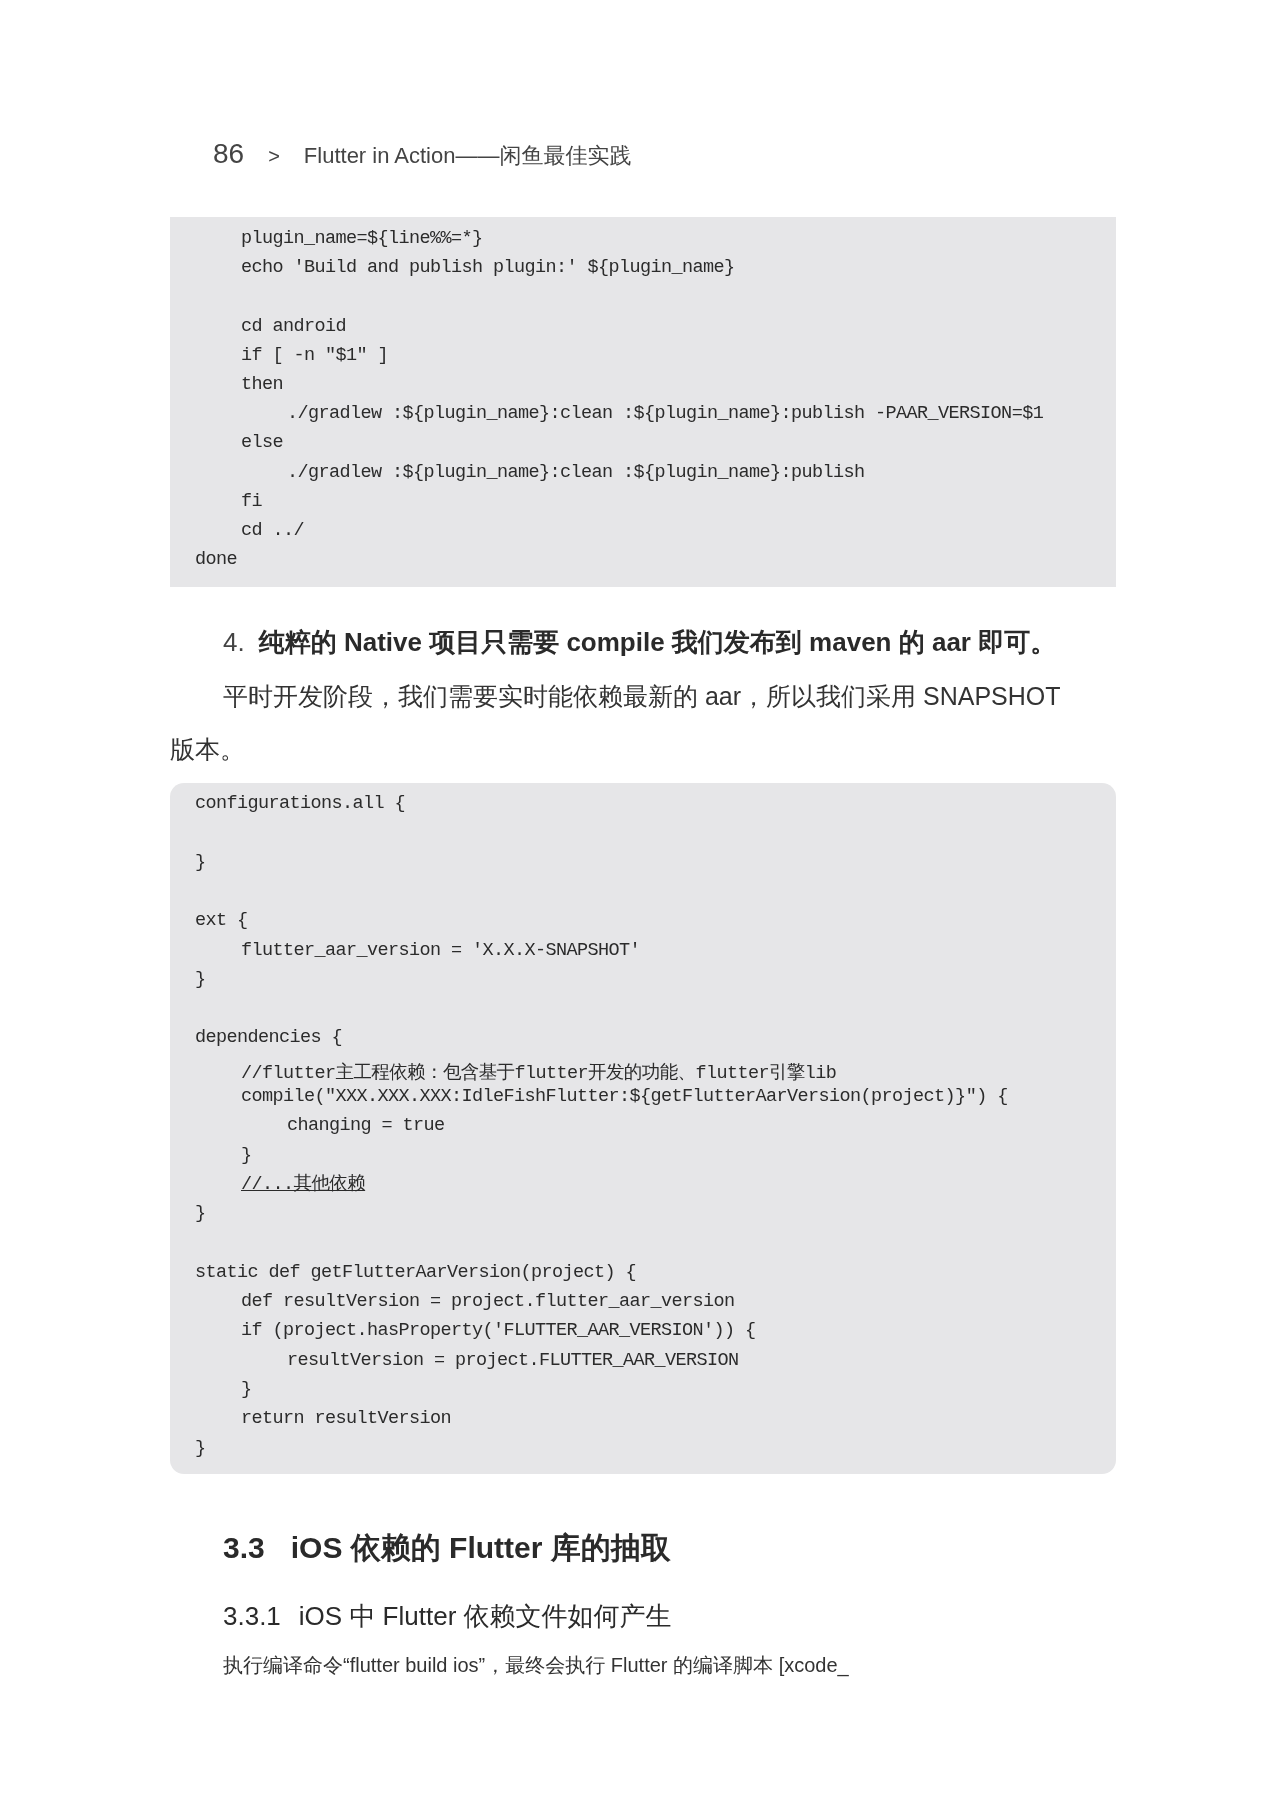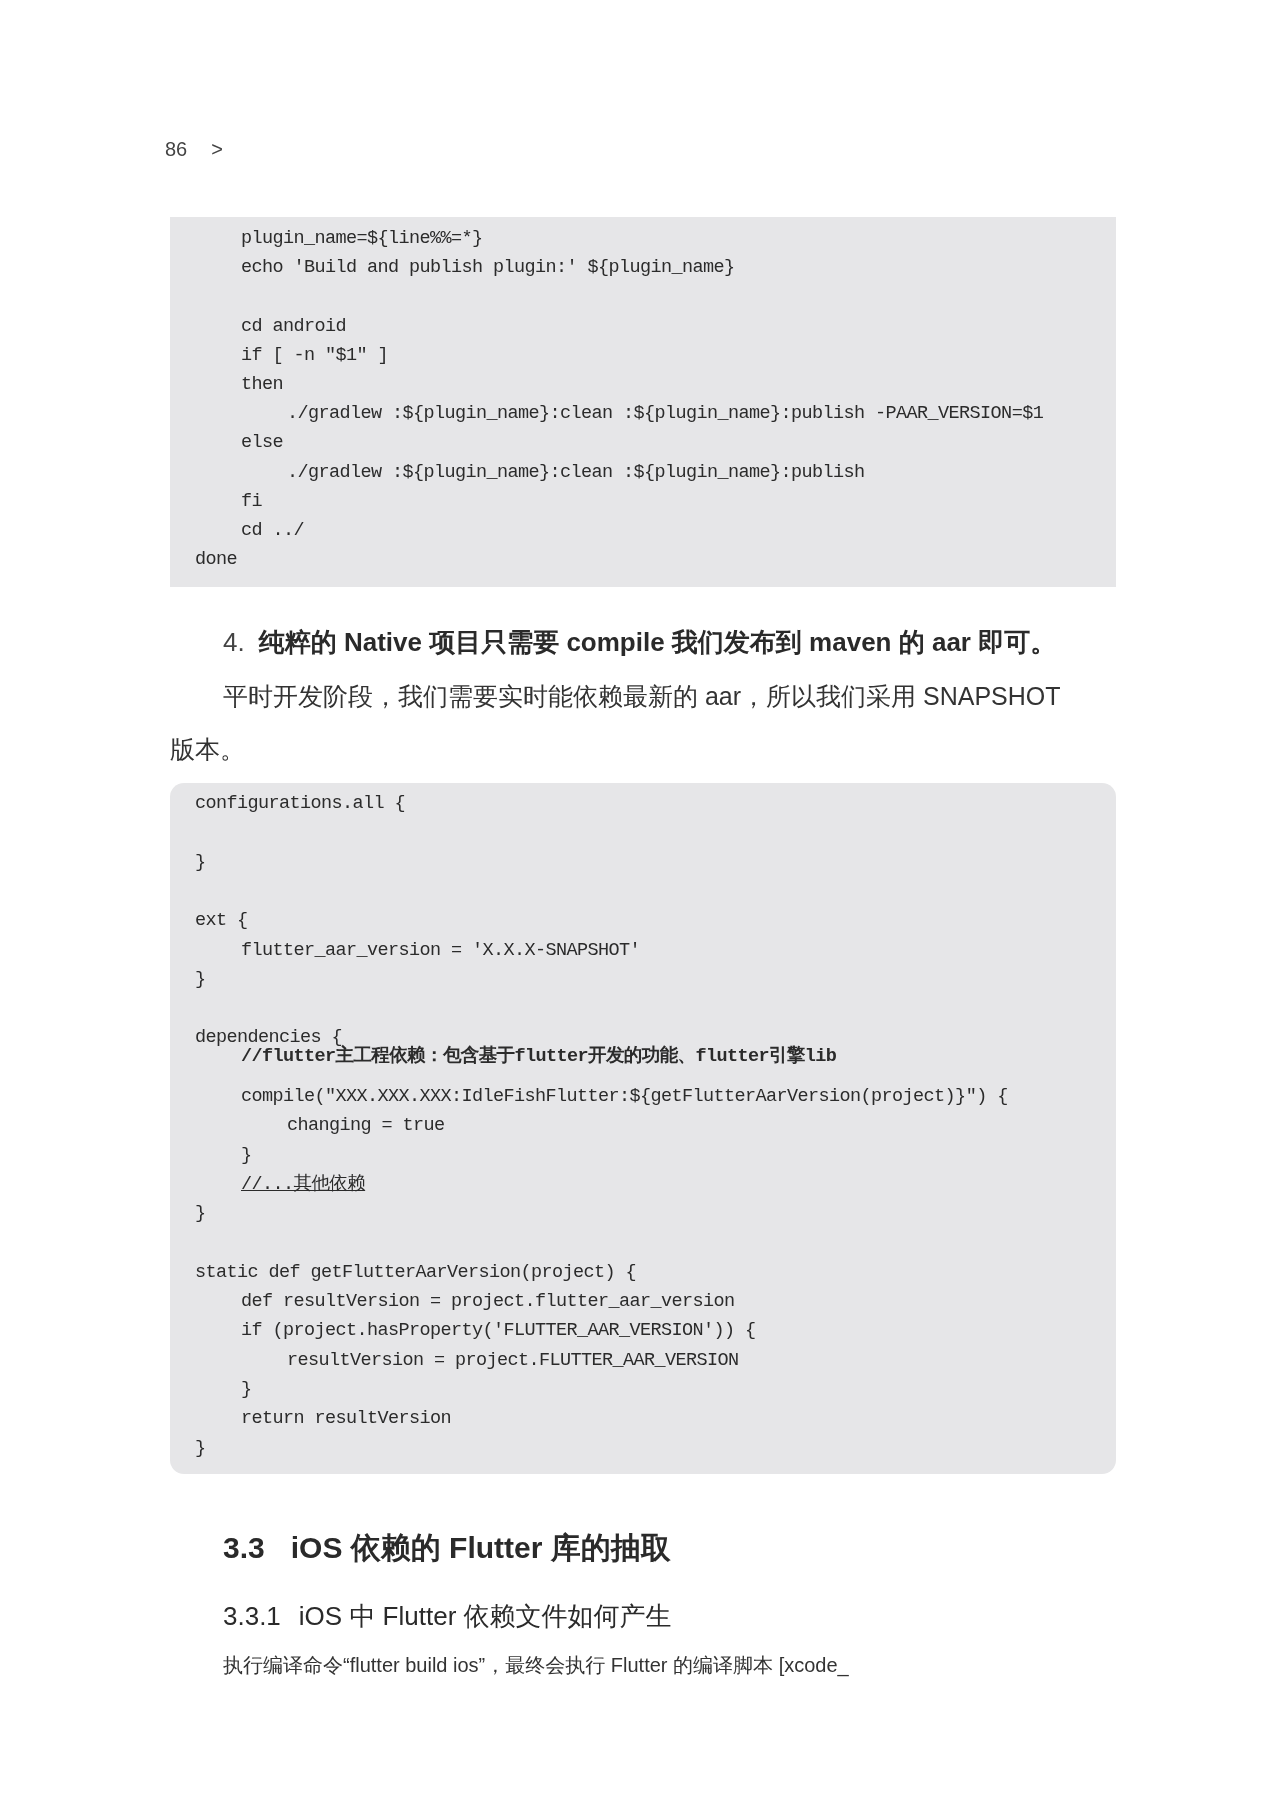--- a/index.html
+++ b/index.html
@@ -2,21 +2,21 @@
 <html><head>
 <meta charset="utf-8">
 <style>
   html, body { margin:0; padding:0; background:#ffffff; }
   body { width:1275px; height:1800px; position:relative; overflow:hidden; }
   .running-head {
     position:absolute; left:165px; top:138px; height:36px;
     font-family:"Liberation Sans", sans-serif; color:#444;
     display:flex; align-items:baseline;
   }
-  .running-head .pnum { font-size:20px; }
+  .running-head .pnum { font-size:28px;margin-left:48px; }
   .running-head .sep { font-size:20px; margin-left:24px; }
   .running-head .book { font-size:22px; margin-left:24px; }
 
   .codebox {
     position:absolute; left:170px; width:946px; background:#e6e6e8;
     box-sizing:border-box;
   }
   .codebox .line {
     position:absolute; left:25px; white-space:pre;
     font-family:"Liberation Mono", monospace; font-size:18.5px; color:#2b2b2b;
@@ -37,20 +37,21 @@
   .h331 { left:223px; top:1599px; font-size:26px; color:#2a2a2a; }
   .h331 .num { margin-right:18px; }
   .para3 { left:223px; top:1652px; font-size:20px; }
 </style>
 </head>
 <body>
 
 <div class="running-head">
   <span class="pnum">86</span>
   <span class="sep">&gt;</span>
+  <span class="book">Flutter in Action——闲鱼最佳实践</span>
 </div>
 
 <div id="code1" class="codebox">
     <div class="line" style="top: 7px; left: 71px;">plugin_name=${line%%=*}</div>
     <div class="line" style="top: 36.2px; left: 71px;">echo 'Build and publish plugin:' ${plugin_name}</div>
     <div class="line" style="top: 65.4px; left: 25px;"></div>
     <div class="line" style="top: 94.6px; left: 71px;">cd android</div>
     <div class="line" style="top: 123.8px; left: 71px;">if [ -n "$1" ]</div>
     <div class="line" style="top: 153px; left: 71px;">then</div>
     <div class="line" style="top: 182.2px; left: 117px;">./gradlew :${plugin_name}:clean :${plugin_name}:publish -PAAR_VERSION=$1</div>
@@ -70,21 +71,21 @@
 
 <div id="code2" class="codebox">
     <div class="line" style="top: 6px; left: 25px;">configurations.all {</div>
     <div class="line" style="top: 64.6px; left: 25px;">}</div>
     <div class="line" style="top: 93.9px; left: 25px;"></div>
     <div class="line" style="top: 123.2px; left: 25px;">ext {</div>
     <div class="line" style="top: 152.5px; left: 71px;">flutter_aar_version = 'X.X.X-SNAPSHOT'</div>
     <div class="line" style="top: 181.8px; left: 25px;">}</div>
     <div class="line" style="top: 211.1px; left: 25px;"></div>
     <div class="line" style="top: 240.4px; left: 25px;">dependencies {</div>
-    <div class="line" style="top: 259px; left: 71px; font-weight: bold;">//flutter主工程依赖：包含基于flutter开发的功能、flutter引擎lib</div>
+    <div class="line" style="top: 276px; left: 71px;">//flutter主工程依赖：包含基于flutter开发的功能、flutter引擎lib</div>
     <div class="line" style="top: 299px; left: 71px;">compile("XXX.XXX.XXX:IdleFishFlutter:${getFlutterAarVersion(project)}") {</div>
     <div class="line" style="top: 328.3px; left: 117px;">changing = true</div>
     <div class="line" style="top: 357.6px; left: 71px;">}</div>
     <div class="line" style="top: 386.9px; left: 71px; text-decoration: underline;">//...其他依赖</div>
     <div class="line" style="top: 416.2px; left: 25px;">}</div>
     <div class="line" style="top: 445.5px; left: 25px;"></div>
     <div class="line" style="top: 474.8px; left: 25px;">static def getFlutterAarVersion(project) {</div>
     <div class="line" style="top: 504.1px; left: 71px;">def resultVersion = project.flutter_aar_version</div>
     <div class="line" style="top: 533.4px; left: 71px;">if (project.hasProperty('FLUTTER_AAR_VERSION')) {</div>
     <div class="line" style="top: 562.7px; left: 117px;">resultVersion = project.FLUTTER_AAR_VERSION</div>

